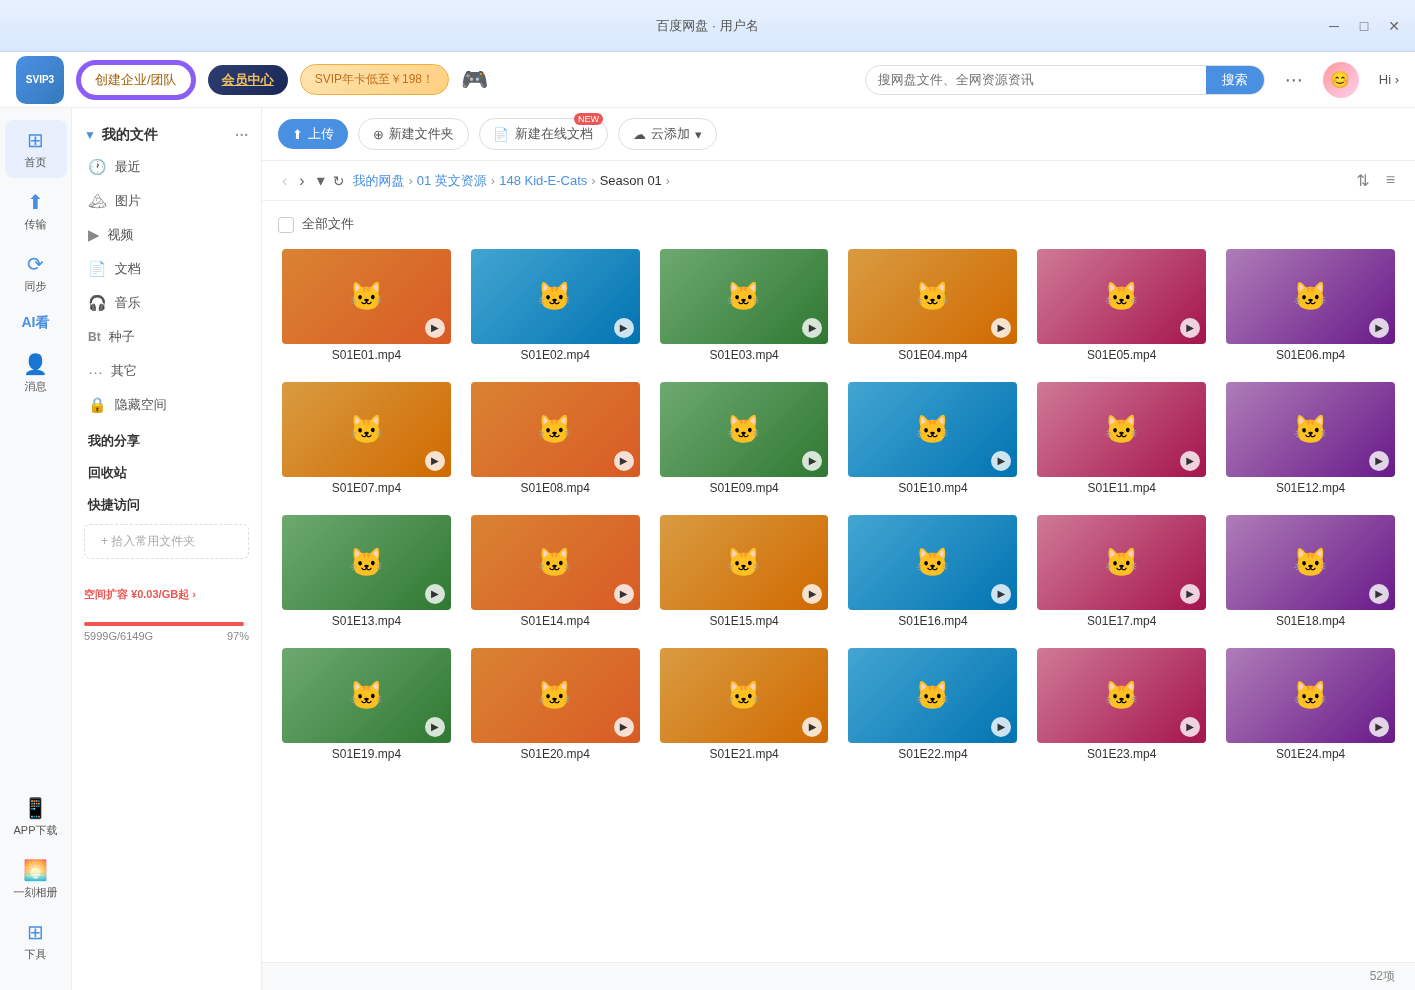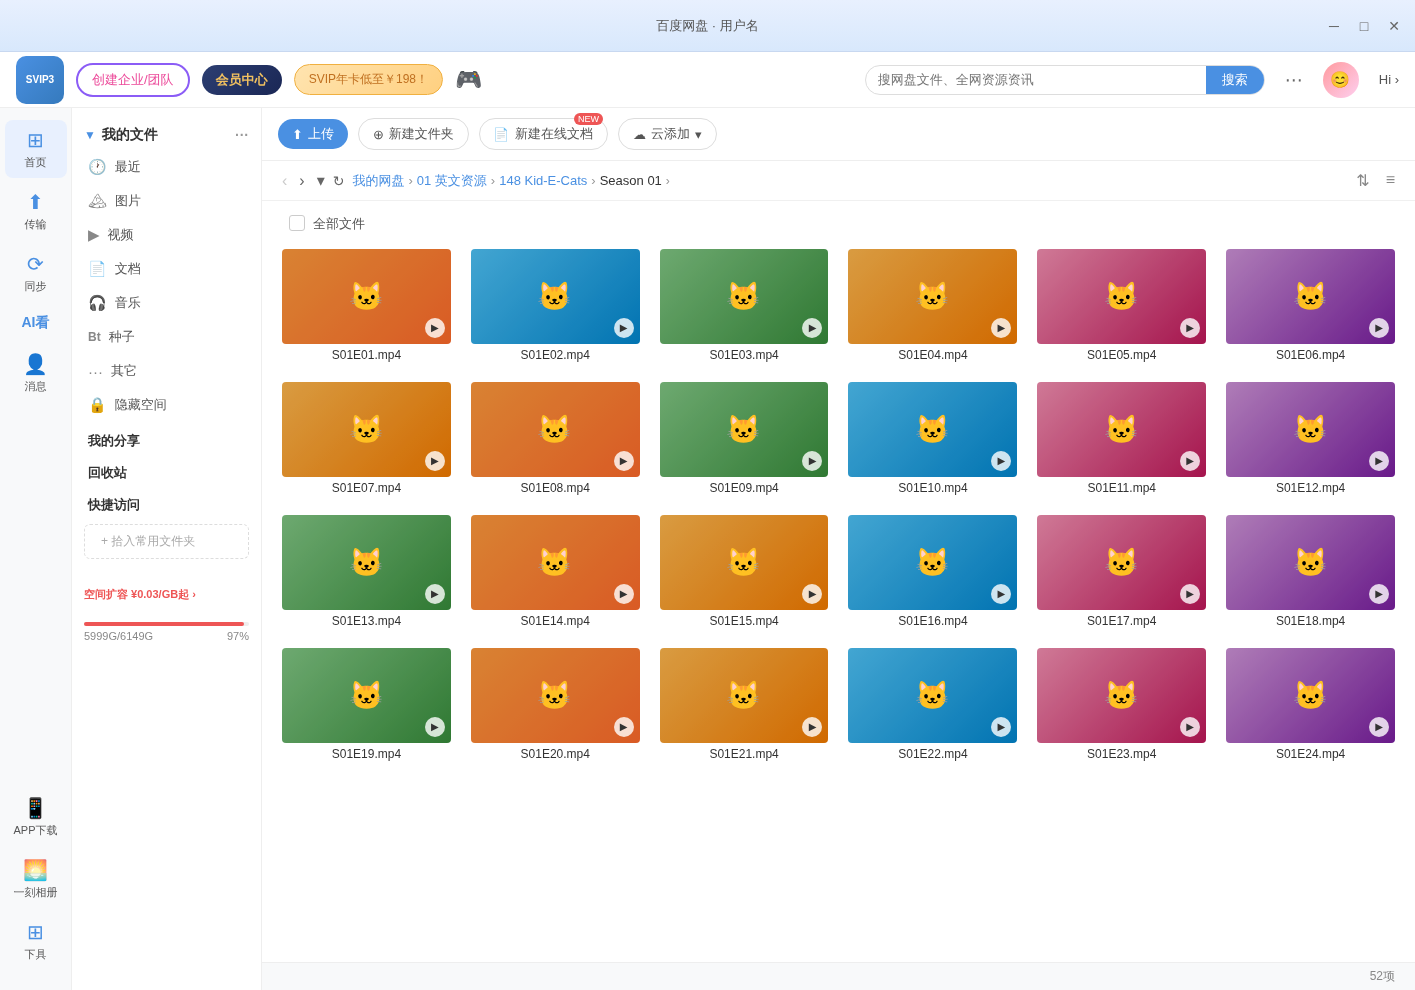--- a/index.html
+++ b/index.html
@@ -69,27 +69,28 @@
     }
     .header-btn {
       padding: 6px 14px;
       border-radius: 20px;
       font-size: 13px;
       cursor: pointer;
       border: none;
     }
     .btn-create-team {
       background: #fff;
-      border: 2px solid #8b5cf6;
-      color: #ec4899;
+      border: 5px solid #8b5cf6;
+      color: #a16207;
     }
     .btn-vip {
       background: linear-gradient(135deg, #2c3e72, #1a2755);
       color: #f0c060;
       font-weight: bold;
+      text-decoration: underline;
     }
     .btn-svip {
       background: linear-gradient(135deg, #ffe4b0, #ffd080);
       color: #c07020;
       border: 1px solid #f0b040;
       font-size: 12px;
     }
     .header-game-icon {
       font-size: 22px;
       cursor: pointer;
@@ -384,24 +385,23 @@
 
     
     .file-area {
       flex: 1;
       overflow-y: auto;
       padding: 8px 16px;
       position: relative;
     }
     .file-area-header {
       display: flex;
-      align-items: flex-start;
+      align-items: flex-end;
       padding: 6px 0;
       margin-bottom: 6px;
-      margin-left: 11px;
     }
     .checkbox-all {
       width: 16px;
       height: 16px;
       border: 1px solid #ccc;
       border-radius: 3px;
       margin-right: 8px;
       cursor: pointer;
     }
     .all-files-label {

